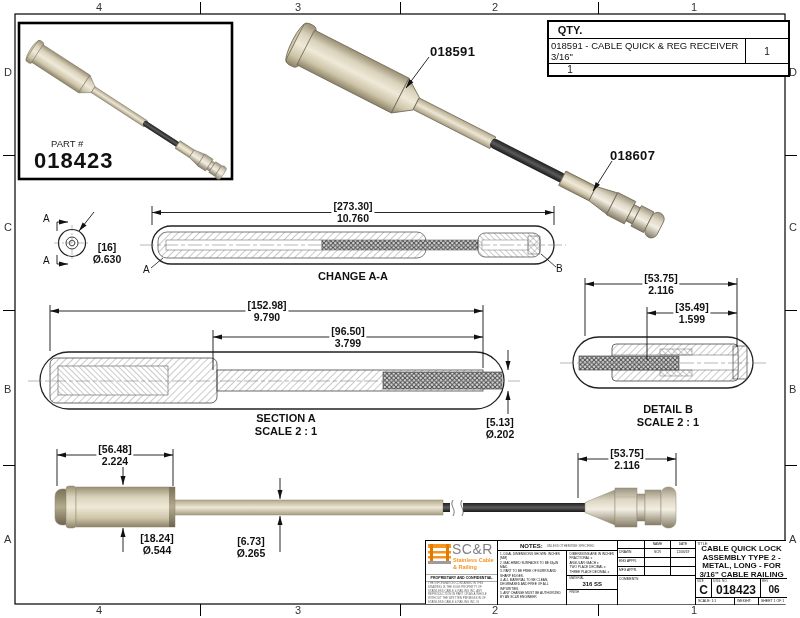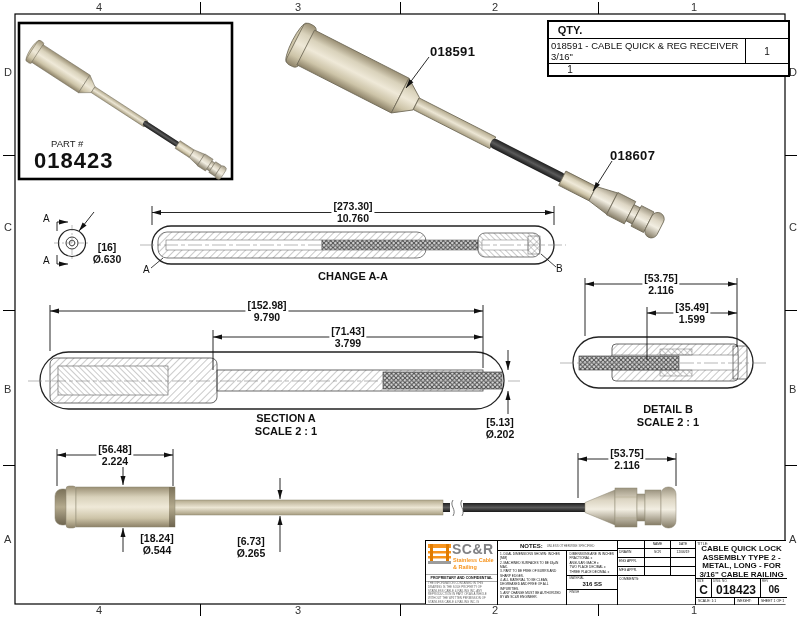--- a/index.html
+++ b/index.html
@@ -25,21 +25,21 @@
   .ptable .hqty{width:42px;font-weight:bold;font-size:11px;text-align:center;padding:2px 0;}
   .ptable .prow{display:flex;border-bottom:1px solid #000;}
   .ptable .prow:last-child{border-bottom:none;}
   .ptable .pdesc{flex:1;font-size:9.5px;line-height:11px;padding:1px 2px;border-right:1px solid #000;}
   .ptable .pqty{width:42px;font-size:10px;text-align:center;display:flex;align-items:center;justify-content:center;}
   
   .tblock{position:absolute;left:425px;top:540px;width:361px;height:64px;background:#fff;
           border-left:1px solid #000;border-top:1px solid #000;box-sizing:border-box;font-size:3.2px;}
   .cell{position:absolute;box-sizing:border-box;}
   .tb-logo{left:0;top:0;width:72px;height:64px;border-right:1px solid #000;overflow:hidden;}
-  .sc-name{position:absolute;left:26px;top:0px;font-size:14px;font-weight:bold;color:#808184;letter-spacing:.5px;}
+  .sc-name{position:absolute;left:26px;top:0px;font-size:14px;font-weight:normal;color:#808184;letter-spacing:.5px;}
   .sc-sub{position:absolute;left:27px;font-size:5.5px;font-weight:bold;color:#F7941D;}
   .confid{position:absolute;left:0;top:33px;width:100%;text-align:center;font-weight:bold;font-size:3.6px;
           border-top:1px solid #aaa;border-bottom:1px solid #aaa;padding:1px 0;}
   .legal{position:absolute;left:2px;top:41px;width:66px;font-size:2.9px;line-height:1.3;color:#666;}
   .tb-notes{left:72px;top:0;width:120px;height:64px;border-right:1px solid #000;}
   .nhead{height:9px;border-bottom:1px solid #000;display:flex;align-items:center;}
   .nhead .nlab{font-size:6px;font-weight:bold;margin-left:22px;}
   .nhead .nsub{font-size:3px;color:#555;margin-left:4px;}
   .ncols{display:flex;height:54px;}
   .nlist{width:69px;padding:1px 2px;font-size:3.2px;line-height:1.35;box-sizing:border-box;}
@@ -327,21 +327,21 @@
 </div>
 <div class="mark" style="left:143px;top:264px;">A</div>
 <div class="mark" style="left:556px;top:263px;">B</div>
 <div class="vtitle" style="left:353px;top:270px;">CHANGE A-A</div>
 
 <div class="dim" style="left:267px;top:299px;">
   <span>[152.98]</span>
   <span>9.790</span>
 </div>
 <div class="dim" style="left:348px;top:325px;">
-  <span>[71.43]</span>
+  <span>[96.50]</span>
   <span>3.799</span>
 </div>
 <div class="dim nobg" style="left:500px;top:416px;">
   <span>[5.13]</span>
   <span>Ø.202</span>
 </div>
 <div class="vtitle" style="left:286px;top:412px;">
   <span>SECTION A</span>
   <span>SCALE 2 : 1</span>
 </div>

